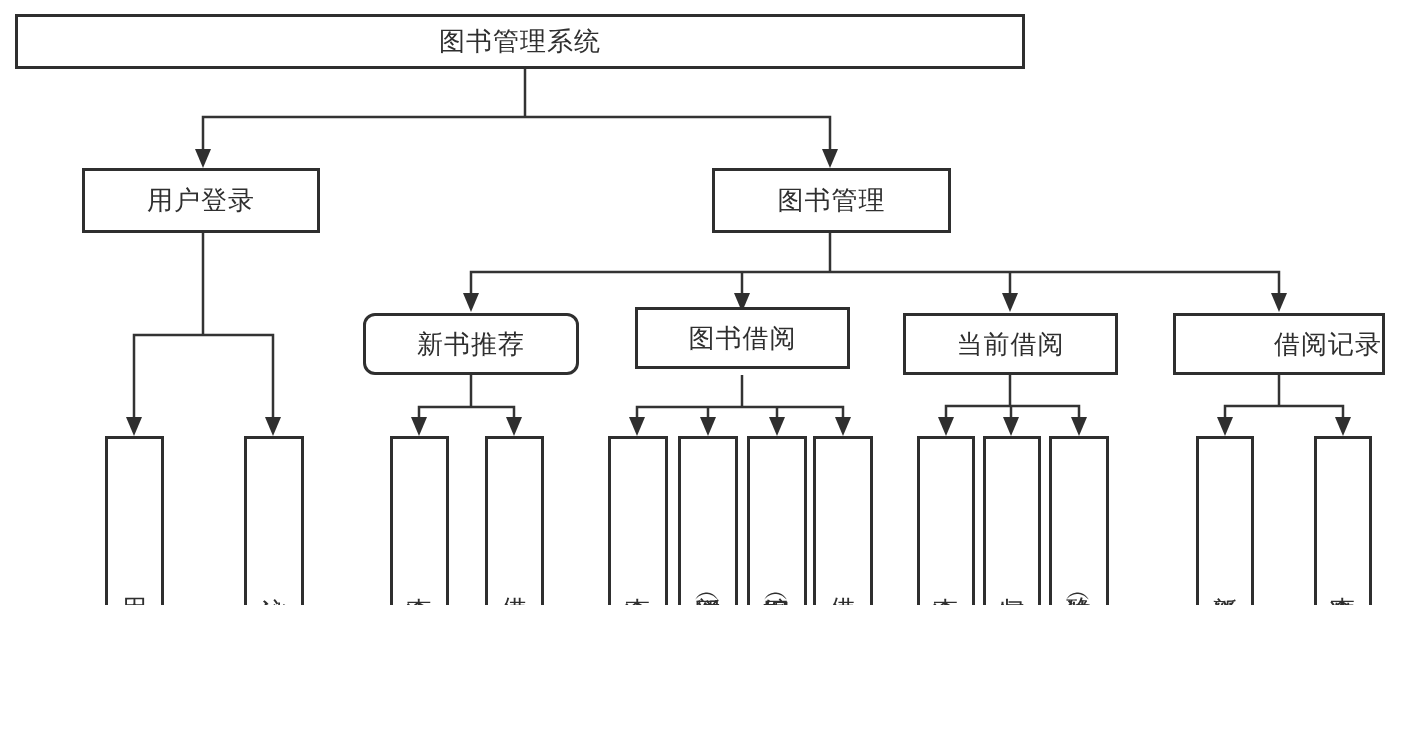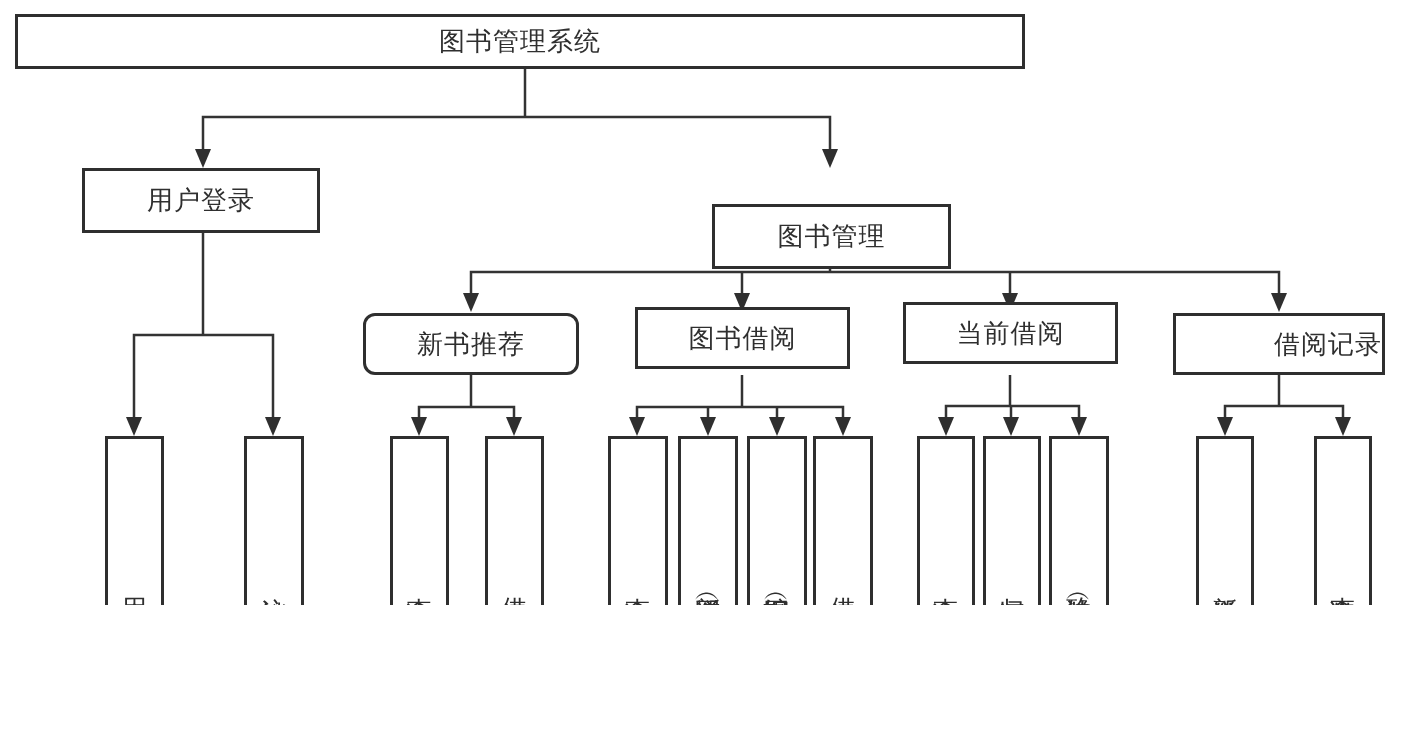--- a/index.html
+++ b/index.html
@@ -110,31 +110,31 @@
     </g>
   </svg>
 
   <div class="node" style="left:15px;top:14px;width:1010px;height:55px;">
     <span>图书管理系统</span>
   </div>
 
   <div class="node" style="left:82px;top:168px;width:238px;height:65px;">
     <span>用户登录</span>
   </div>
-  <div class="node" style="left:712px;top:168px;width:239px;height:65px;margin-top:36px;">
+  <div class="node" style="left:712px;top:168px;width:239px;height:65px;">
     <span>图书管理</span>
   </div>
 
   <div class="node" style="left:363px;top:313px;width:216px;height:62px;border-radius:12px;">
     <span>新书推荐</span>
   </div>
   <div class="node" style="left:635px;top:307px;width:215px;height:62px;">
     <span>图书借阅</span>
   </div>
-  <div class="node" style="left:903px;top:302px;width:215px;height:62px;">
+  <div class="node" style="left:903px;top:313px;width:215px;height:62px;">
     <span>当前借阅</span>
   </div>
   <div class="node" style="left:1173px;top:313px;width:212px;height:62px;justify-content:flex-end;">
     <span>借阅记录</span>
   </div>
 
   <div class="vnode" style="left:105px;top:436px;width:59px;height:297px;">
     <span class="vtext">用户登录</span>
   </div>
   <div class="vnode" style="left:244px;top:436px;width:60px;height:297px;">

